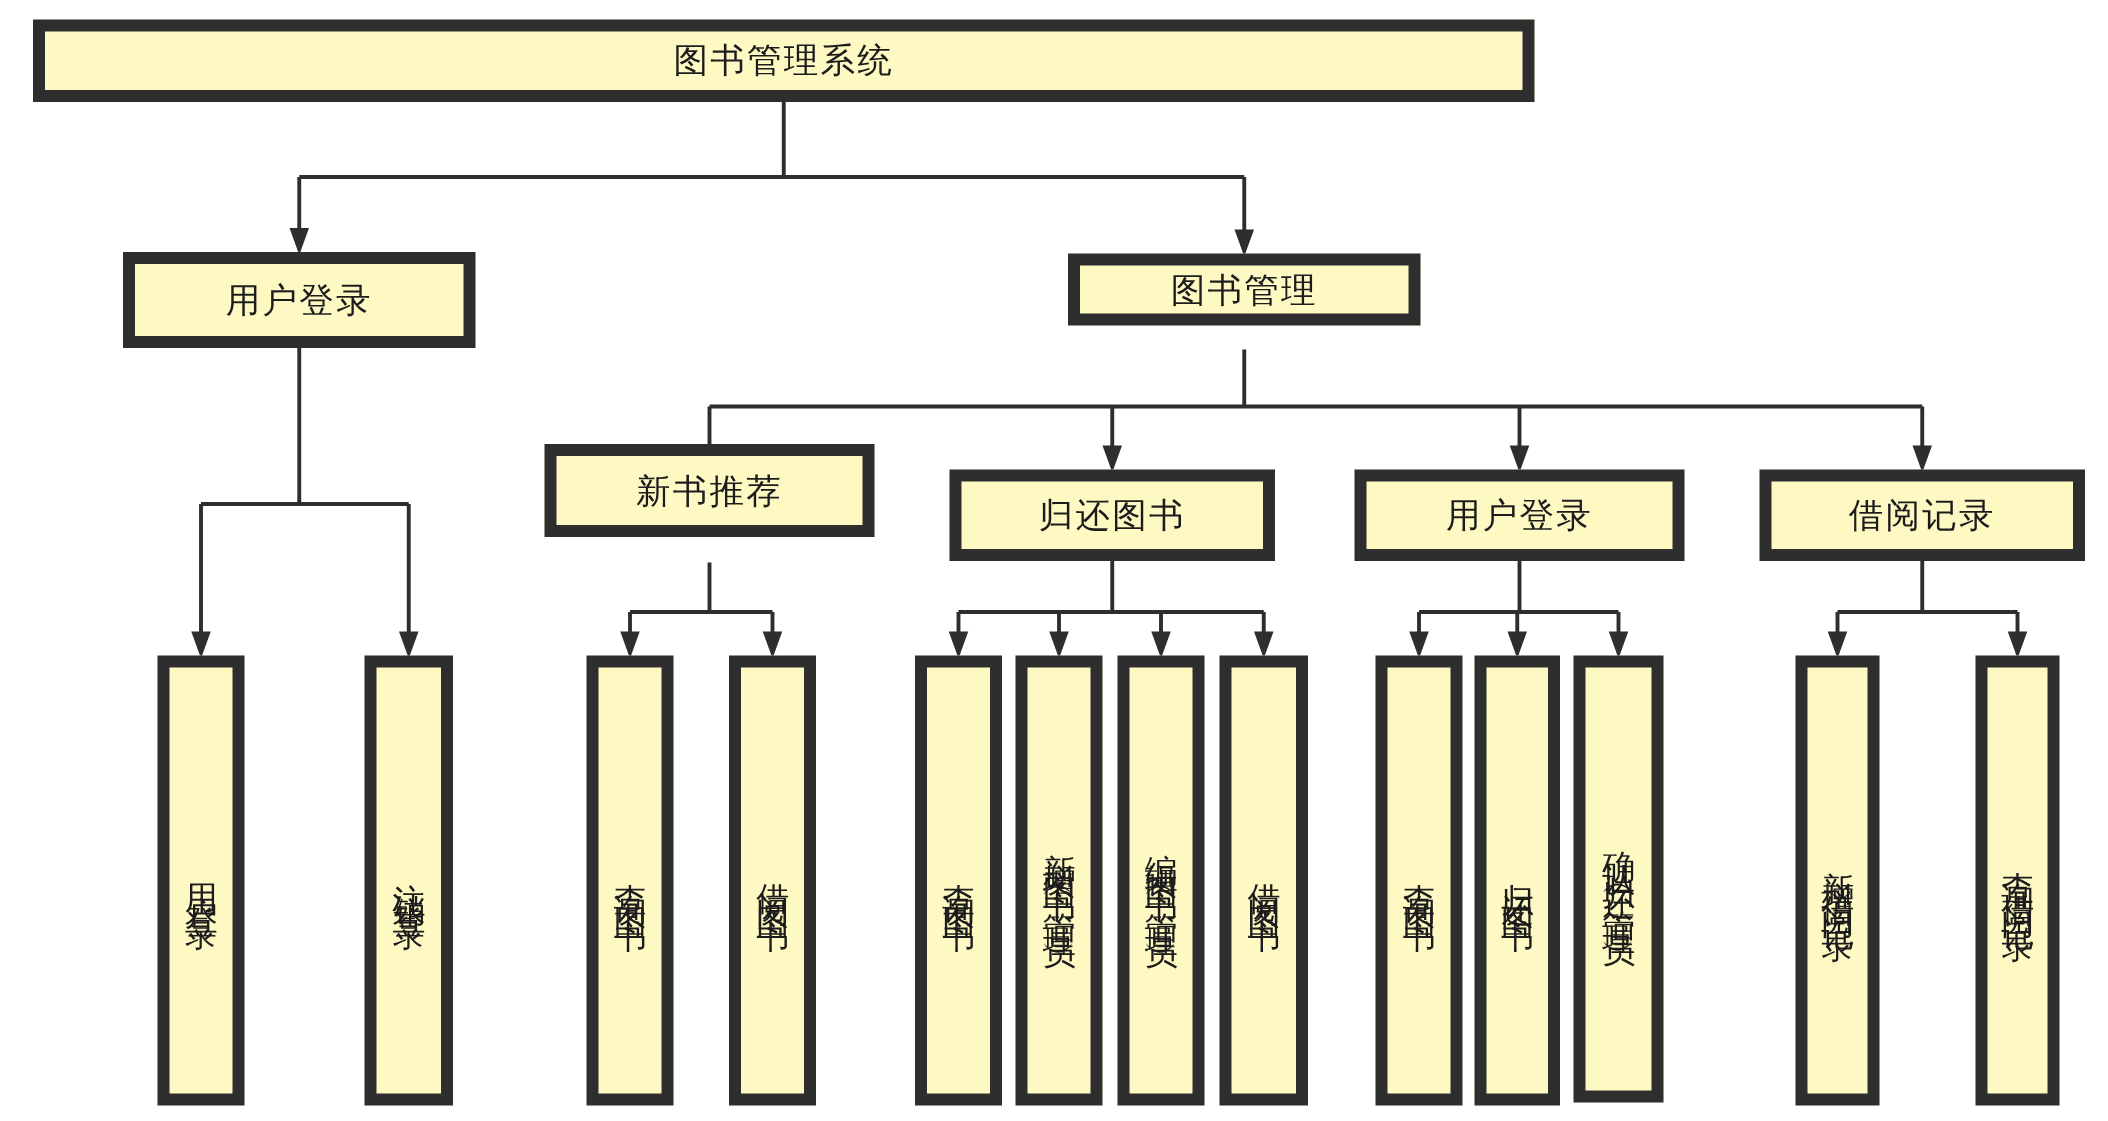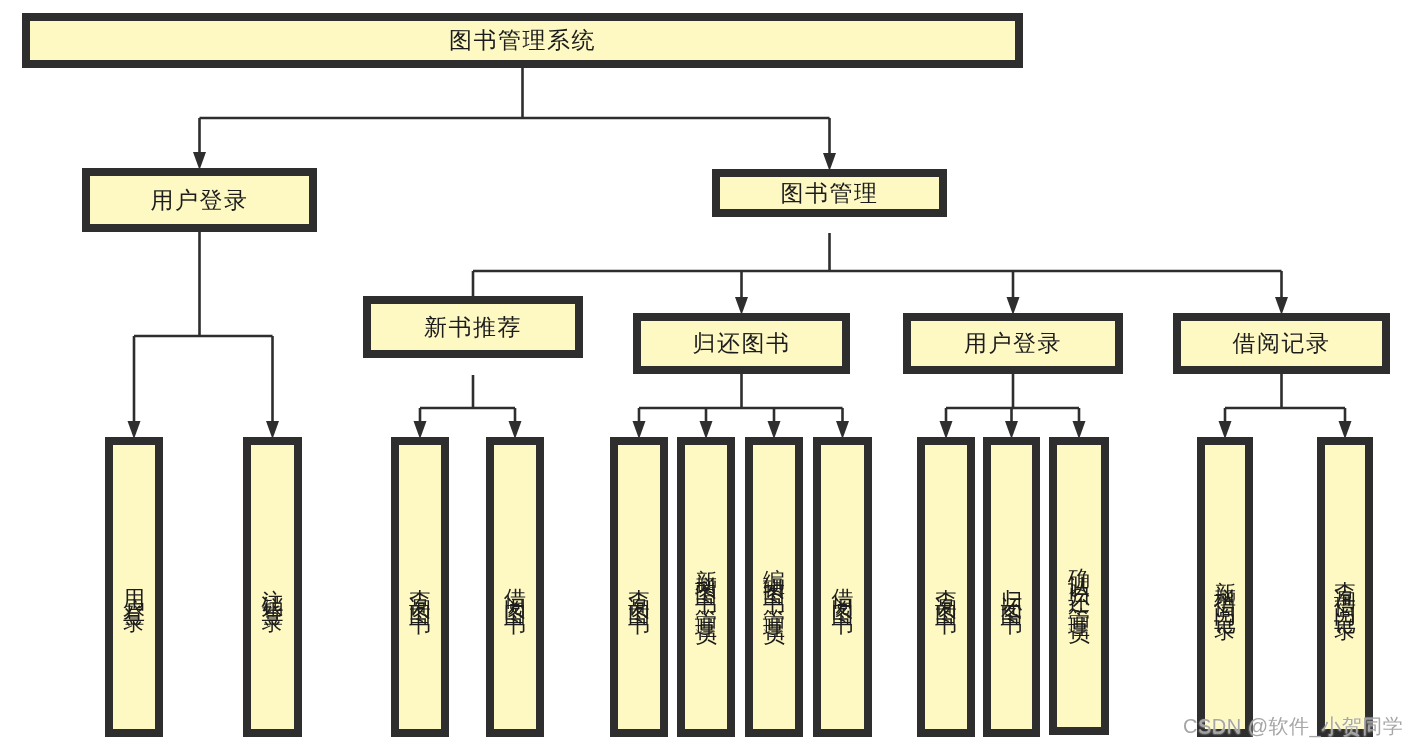--- a/index.html
+++ b/index.html
@@ -120,14 +120,13 @@
       <div class="node vertical" style="left: 610px; top: 437px; width: 58px; height: 300px; border-color: rgb(46, 46, 46); color: rgb(28, 28, 28);">查询图书</div>
       <div class="node vertical" style="left: 677px; top: 437px; width: 58px; height: 300px; border-color: rgb(46, 46, 46); color: rgb(28, 28, 28);">新增图书（管理员）</div>
       <div class="node vertical" style="left: 745px; top: 437px; width: 58px; height: 300px; border-color: rgb(46, 46, 46); color: rgb(28, 28, 28);">编辑图书（管理员）</div>
       <div class="node vertical" style="left: 813px; top: 437px; width: 59px; height: 300px; border-color: rgb(46, 46, 46); color: rgb(28, 28, 28);">借阅图书</div>
       <div class="node vertical" style="left: 917px; top: 437px; width: 58px; height: 300px; border-color: rgb(46, 46, 46); color: rgb(28, 28, 28);">查询图书</div>
       <div class="node vertical" style="left: 983px; top: 437px; width: 57px; height: 300px; border-color: rgb(46, 46, 46); color: rgb(28, 28, 28);">归还图书</div>
       <div class="node vertical" style="left: 1049px; top: 437px; width: 60px; height: 298px; border-color: rgb(46, 46, 46); color: rgb(28, 28, 28);">确认归还（管理员）</div>
       <div class="node vertical" style="left: 1197px; top: 437px; width: 56px; height: 300px; border-color: rgb(46, 46, 46); color: rgb(28, 28, 28);">新增借阅记录</div>
       <div class="node vertical" style="left: 1317px; top: 437px; width: 56px; height: 300px; border-color: rgb(46, 46, 46); color: rgb(28, 28, 28);">查询借阅记录</div>
     </div>
-  <div class="watermark">CSDN @软件_小贺同学</div>
 </div>
 
 </body></html>

